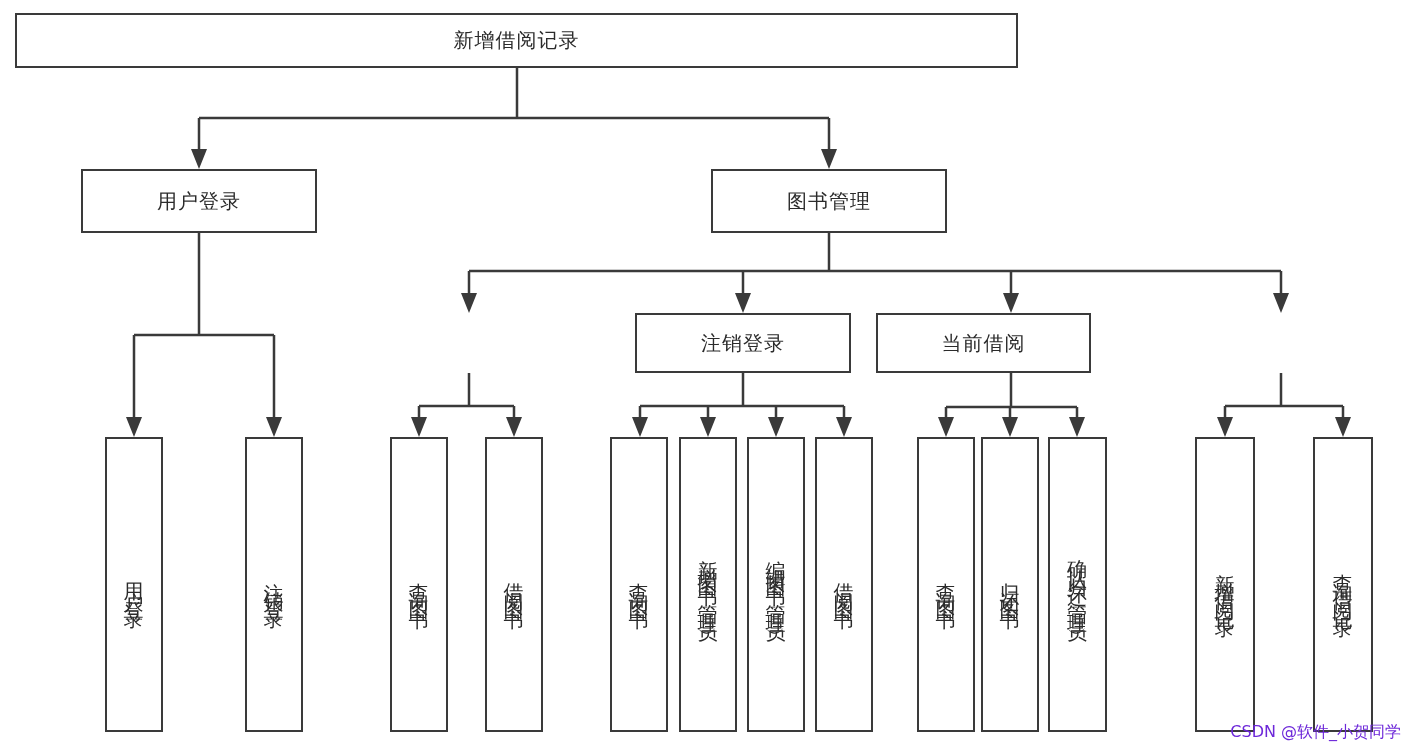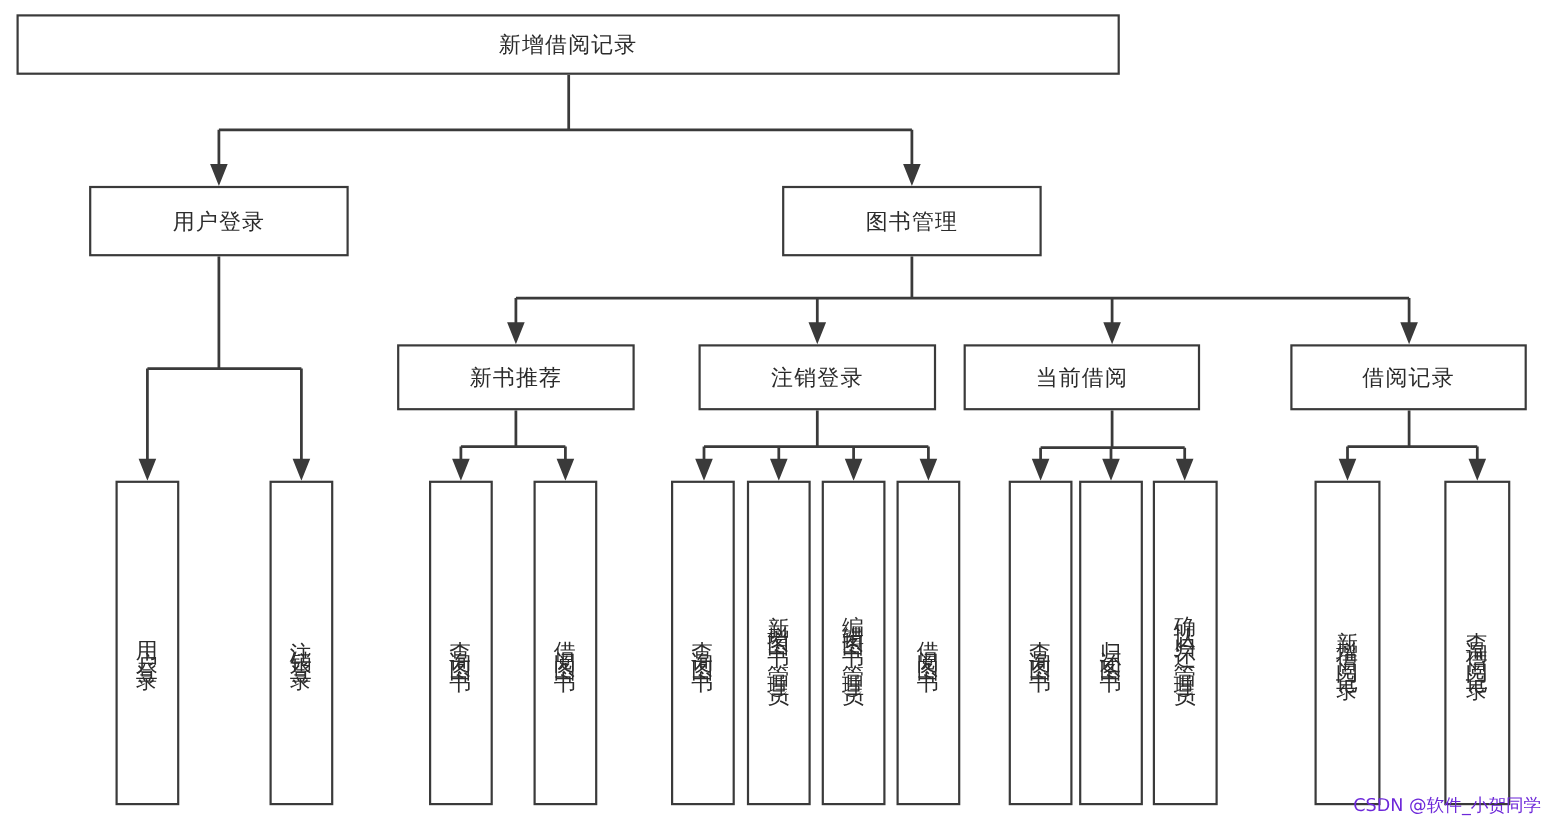--- a/index.html
+++ b/index.html
@@ -82,31 +82,25 @@
     <span class="lbl">新增借阅记录</span>
   </div>
 
   <div class="node h" style="left:81px;top:169px;width:236px;height:64px">
     <span class="lbl">用户登录</span>
   </div>
   <div class="node h" style="left:711px;top:169px;width:236px;height:64px">
     <span class="lbl">图书管理</span>
   </div>
 
-  <div class="node h" style="left:361px;top:313px;width:216px;height:60px">
-    <span class="lbl">新书推荐</span>
-  </div>
   <div class="node h" style="left:635px;top:313px;width:216px;height:60px">
     <span class="lbl">注销登录</span>
   </div>
   <div class="node h" style="left:876px;top:313px;width:215px;height:60px">
     <span class="lbl">当前借阅</span>
-  </div>
-  <div class="node h" style="left:1173px;top:313px;width:215px;height:60px">
-    <span class="lbl">借阅记录</span>
   </div>
 
   <div class="node v" style="left:105px;top:437px;width:58px;height:295px">
     <span class="lbl">用户登录</span>
   </div>
   <div class="node v" style="left:245px;top:437px;width:58px;height:295px">
     <span class="lbl">注销登录</span>
   </div>
 
   <div class="node v" style="left:390px;top:437px;width:58px;height:295px">

